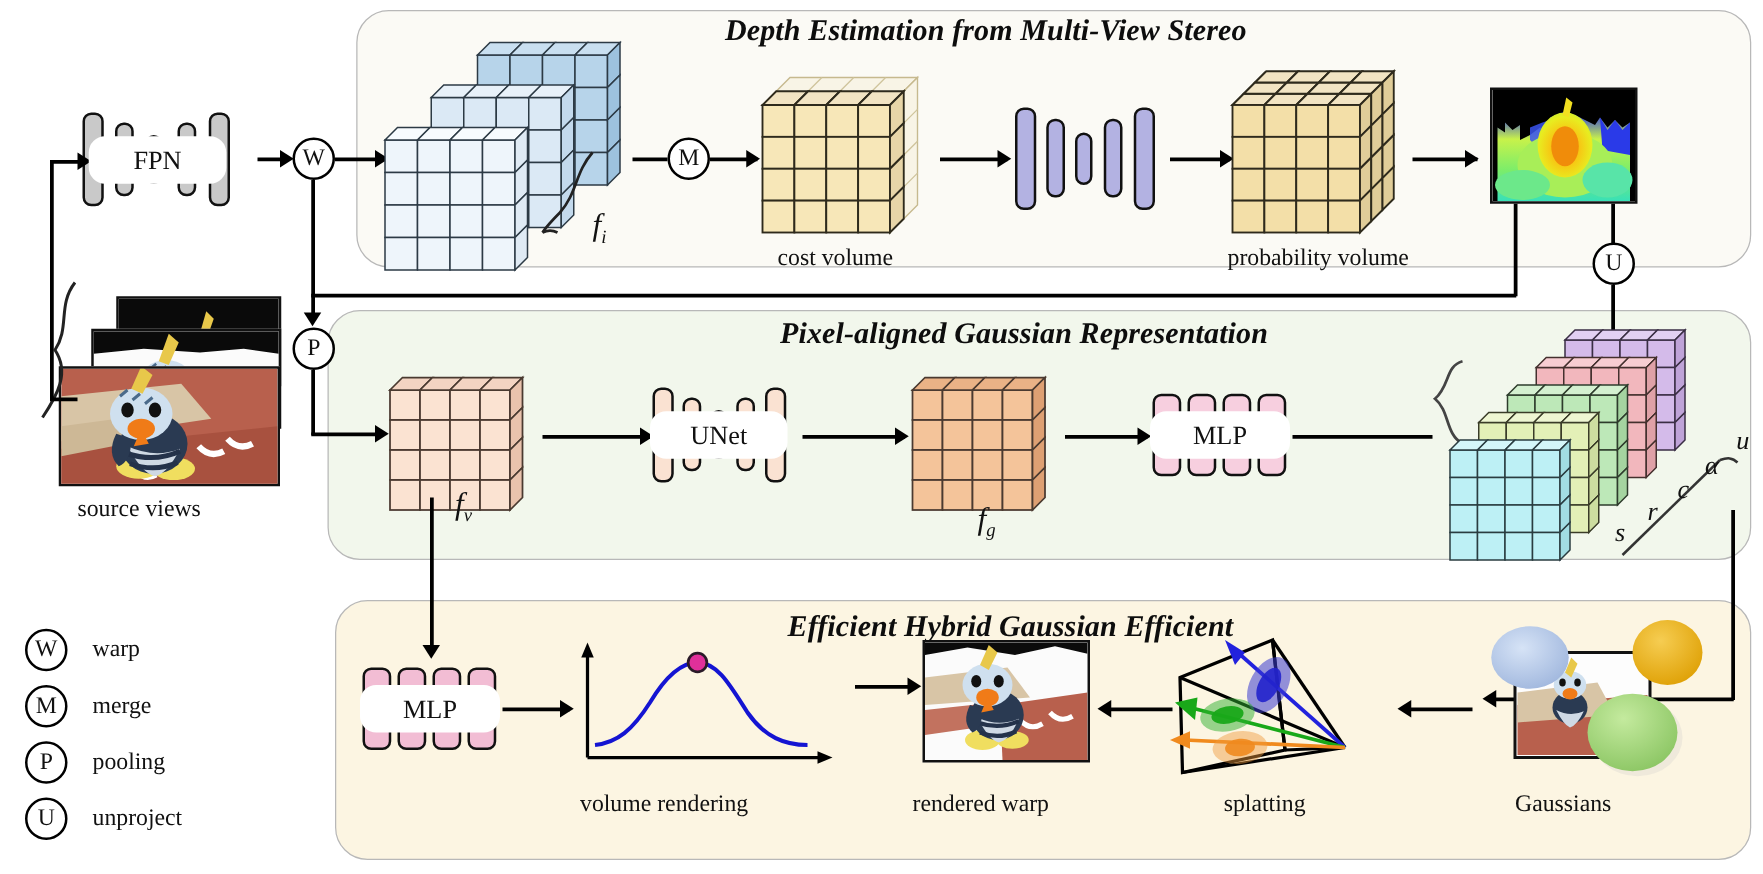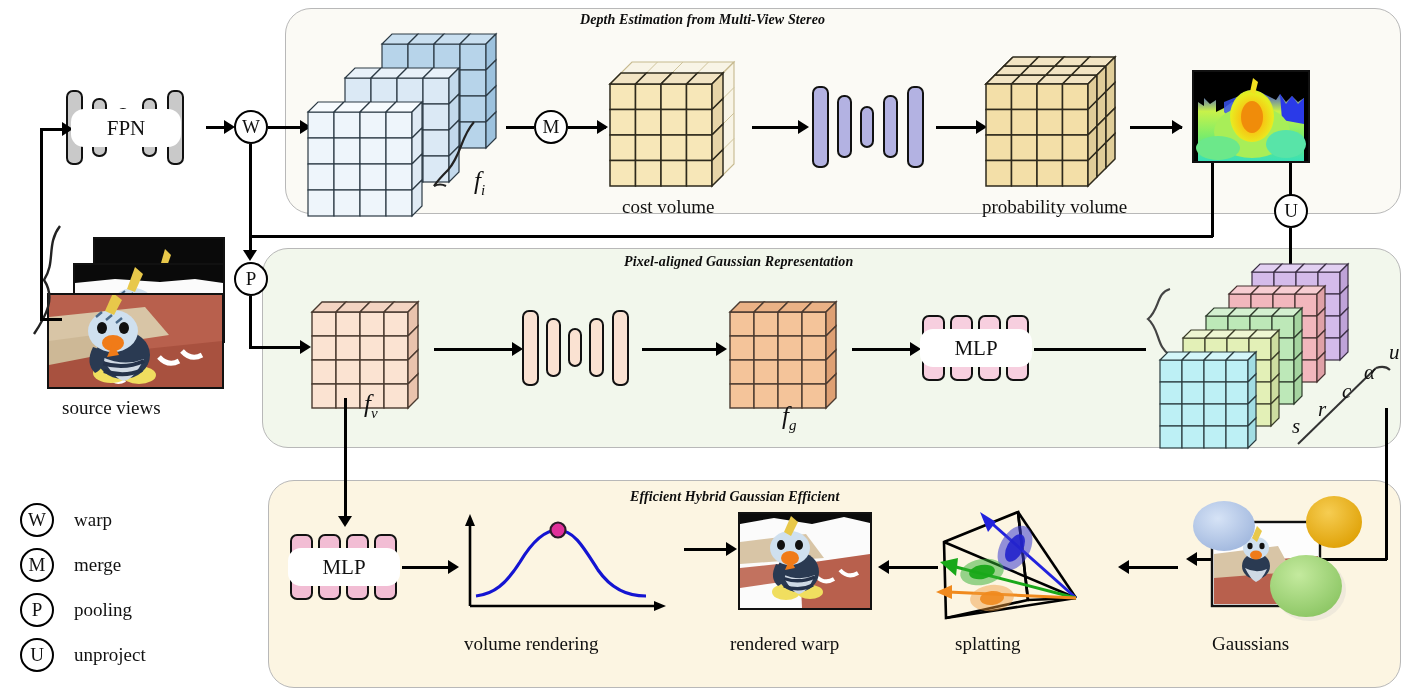--- a/index.html
+++ b/index.html
@@ -4,21 +4,21 @@
 <style>
   html,body{margin:0;padding:0;background:#ffffff;}
   body{width:1410px;height:699px;position:relative;overflow:hidden;
        font-family:"Liberation Serif","DejaVu Serif",serif;color:#111;}
   .abs{position:absolute;}
   
   .panel{position:absolute;border:1.5px solid #b8b8b8;border-radius:26px;box-sizing:border-box;}
   #panel-mvs{left:285px;top:8px;width:1116px;height:206px;background:#fbfaf5;}
   #panel-pag{left:262px;top:248px;width:1139px;height:200px;background:#f2f7ec;}
   #panel-ehgr{left:268px;top:480px;width:1133px;height:208px;background:#fcf5e2;}
-  .panel-title{position:absolute;font-style:italic;font-weight:bold;font-size:14px;
+  .panel-title{position:absolute;font-style:italic;font-weight:bold;font-size:24px;
                letter-spacing:.1px;white-space:nowrap;color:#0d0d0d;}
   #title-mvs{left:580px;top:12px;}
   #title-pag{left:624px;top:254px;}
   #title-ehgr{left:630px;top:489px;}
   
   .cap{position:absolute;font-size:19px;white-space:nowrap;color:#111;text-align:right;}
   .math{position:absolute;font-style:italic;font-family:"Liberation Serif",serif;white-space:nowrap;}
   
   .opcircle{position:absolute;width:34px;height:34px;border:2.4px solid #000;border-radius:50%;
             background:#fff;display:flex;align-items:center;justify-content:center;
@@ -491,20 +491,21 @@
 
 <div class="ln hln" style="left:434px;top:348px;width:86px;"></div>
 <div class="ahead ah-r" style="left:512px;top:342px;"></div>
 
 <div class="netblock" id="unet-block" style="left:522px;top:310px;width:118px;height:76px;">
   <div class="bar" style="left:0px; top:0px;  width:17px;height:76px;background:#fae2d2;"></div>
   <div class="bar" style="left:24px;top:8px;  width:15px;height:59px;background:#fae2d2;"></div>
   <div class="bar" style="left:46px;top:18px; width:14px;height:39px;background:#fae2d2;"></div>
   <div class="bar" style="left:67px;top:8px;  width:15px;height:59px;background:#fae2d2;"></div>
   <div class="bar" style="left:90px;top:0px;  width:17px;height:76px;background:#fae2d2;"></div>
+  <div class="plabel" style="left:-2px;top:19px;width:110px;height:38px;">UNet</div>
 </div>
 
 <div class="ln hln" style="left:642px;top:348px;width:82px;"></div>
 <div class="ahead ah-r" style="left:716px;top:342px;"></div>
 
 <svg class="abs" style="left:730px;top:298px;" width="120" height="118">
   <g transform="translate(0,14)">
     <g fill="#f4c49a" stroke="#4a3a30" stroke-width="1.4">
       <rect x="0" y="0" width="24" height="24"></rect>
         <rect x="24" y="0" width="24" height="24"></rect>
@@ -785,21 +786,21 @@
 
   <g>
     <ellipse cx="85" cy="48" rx="15" ry="24" fill="#3b3bd0" opacity="0.55" transform="rotate(28 85 48)"></ellipse>
     <ellipse cx="85" cy="48" rx="8" ry="15" fill="#2222cc" opacity="0.9" transform="rotate(28 85 48)"></ellipse>
     <ellipse cx="52" cy="72" rx="22" ry="13" fill="#2fb02f" opacity="0.5" transform="rotate(-10 52 72)"></ellipse>
     <ellipse cx="52" cy="72" rx="13" ry="7" fill="#19a819" opacity="0.95" transform="rotate(-10 52 72)"></ellipse>
     <ellipse cx="62" cy="98" rx="22" ry="13" fill="#f09a3a" opacity="0.45" transform="rotate(-6 62 98)"></ellipse>
     <ellipse cx="62" cy="98" rx="12" ry="7" fill="#f08a1e" opacity="0.9" transform="rotate(-6 62 98)"></ellipse>
   </g>
 </svg>
-<div class="cap" style="left:955px;top:633px;">splatting</div>
+<div class="cap" style="left:979px;top:633px;">splatting</div>
 
 <div class="ln hln" style="left:1126px;top:566px;width:52px;"></div>
 <div class="ahead ah-l" style="left:1118px;top:560px;"></div>
 
 <div class="abs" style="left:1182px;top:498px;width:190px;height:130px;">
   <svg width="190" height="130" viewBox="0 0 190 130">
     <defs>
       <radialGradient id="gb" cx="0.4" cy="0.35" r="0.72">
           <stop offset="0" stop-color="#d6e3f6"></stop>
           <stop offset="1" stop-color="#9fb6dd"></stop>

